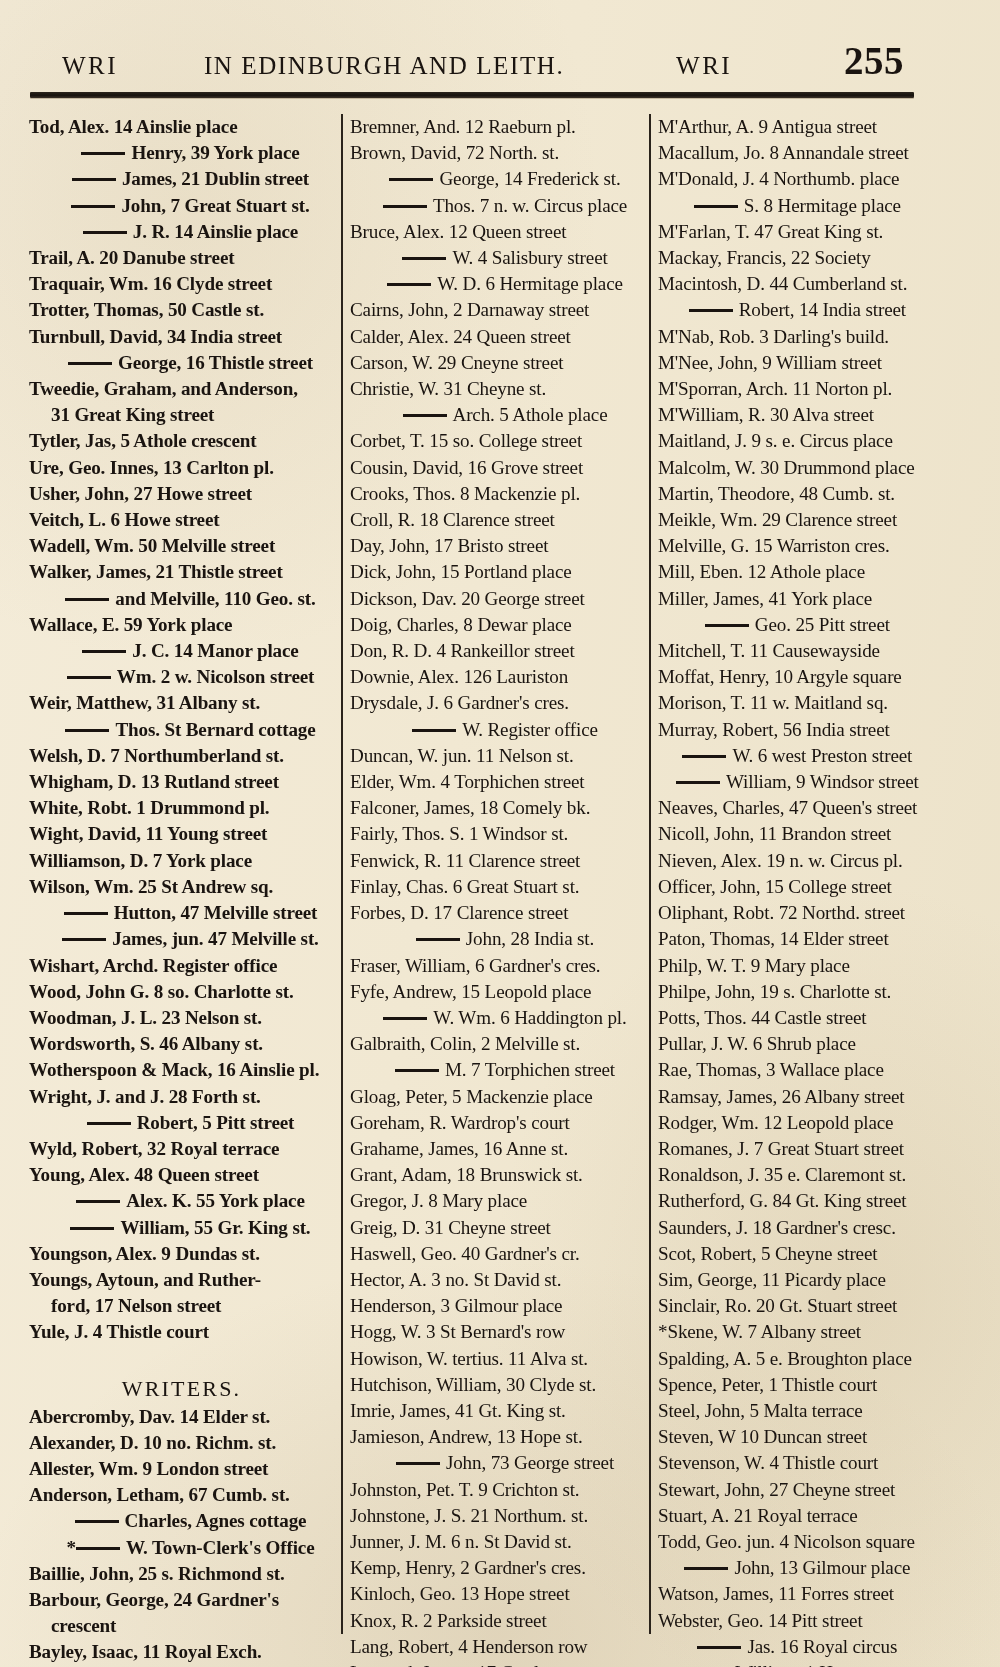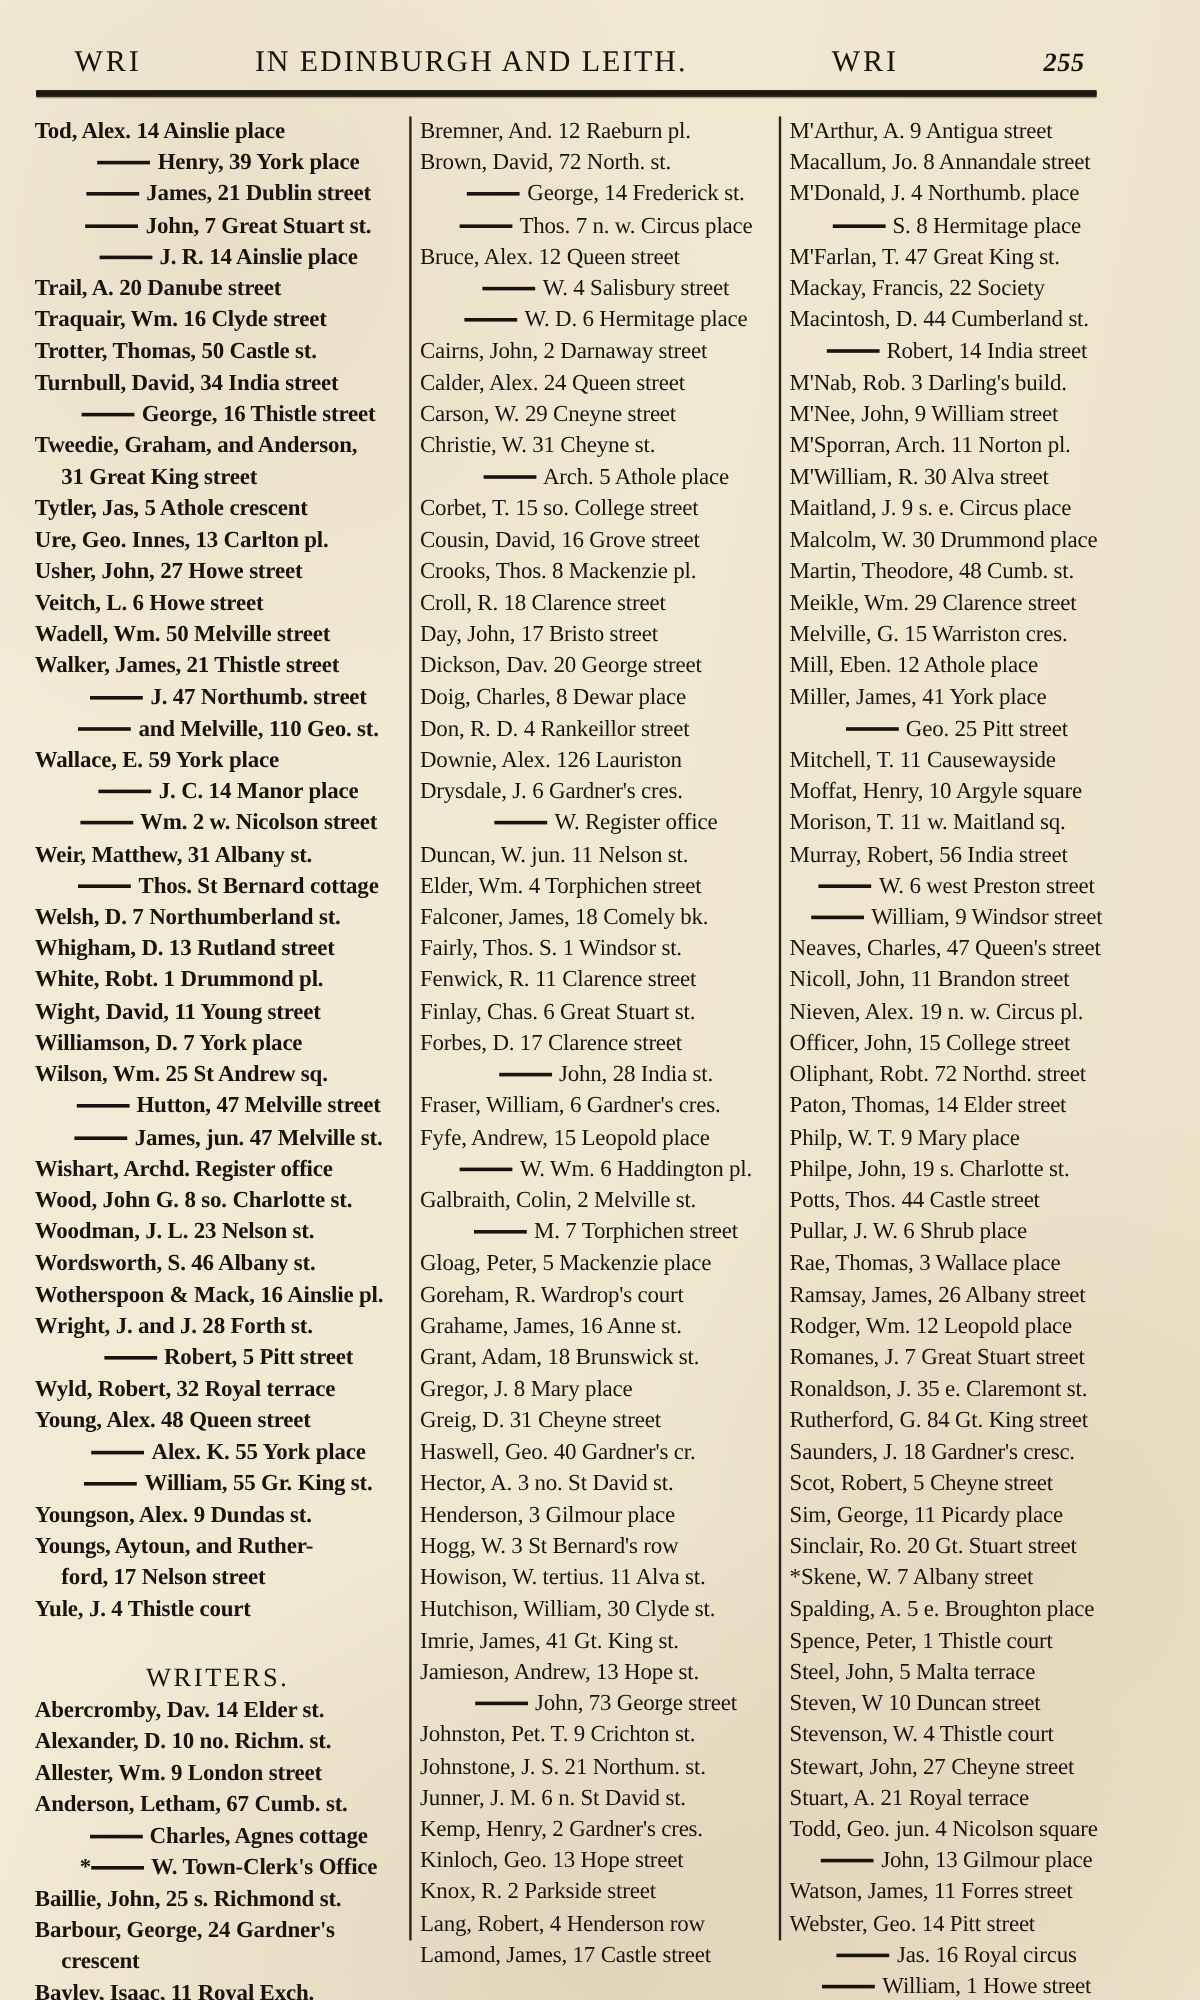--- a/index.html
+++ b/index.html
@@ -49,24 +49,23 @@
     letter-spacing: 2.5px;
     font-weight: 400;
   }
   .rh-center {
     font-size: 25px;
     letter-spacing: 1.6px;
     flex: 0 0 auto;
     margin-left: -26px;
   }
   .rh-page {
-    font-size: 22px;
+    font-size: 39px;
     font-weight: 700;
     letter-spacing: 0.5px;
-    font-style: italic;
   }
   .rule {
     height: 6px;
     margin: 9px 8px 0 8px;
     background: linear-gradient(to bottom, #2b241c 0%, #17120d 55%, #3a3128 100%);
     border-radius: 1px;
     box-shadow: 0 1px 0 rgba(120,100,70,0.35);
   }
 
   
@@ -152,21 +151,20 @@
           <div class="entry bold"><span>Turnbull, David, 34 India street</span></div>
           <div class="entry bold cont"><span class="dash"></span><span>George, 16 Thistle street</span></div>
           <div class="entry bold"><span>Tweedie, Graham, and Anderson,</span></div>
           <div class="entry bold wrap2"><span>31 Great King street</span></div>
           <div class="entry bold"><span>Tytler, Jas, 5 Athole crescent</span></div>
           <div class="entry bold"><span>Ure, Geo. Innes, 13 Carlton pl.</span></div>
           <div class="entry bold"><span>Usher, John, 27 Howe street</span></div>
           <div class="entry bold"><span>Veitch, L. 6 Howe street</span></div>
           <div class="entry bold"><span>Wadell, Wm. 50 Melville street</span></div>
           <div class="entry bold"><span>Walker, James, 21 Thistle street</span></div>
-          <div class="entry bold cont"><span class="dash"></span><span>J. 47 Northumb. street</span></div>
           <div class="entry bold cont"><span class="dash"></span><span>and Melville, 110 Geo. st.</span></div>
           <div class="entry bold"><span>Wallace, E. 59 York place</span></div>
           <div class="entry bold cont"><span class="dash"></span><span>J. C. 14 Manor place</span></div>
           <div class="entry bold cont"><span class="dash"></span><span>Wm. 2 w. Nicolson street</span></div>
           <div class="entry bold"><span>Weir, Matthew, 31 Albany st.</span></div>
           <div class="entry bold cont"><span class="dash"></span><span>Thos. St Bernard cottage</span></div>
           <div class="entry bold"><span>Welsh, D. 7 Northumberland st.</span></div>
           <div class="entry bold"><span>Whigham, D. 13 Rutland street</span></div>
           <div class="entry bold"><span>White, Robt. 1 Drummond pl.</span></div>
           <div class="entry bold"><span>Wight, David, 11 Young street</span></div>
@@ -216,20 +214,21 @@
           <div class="entry"><span>Cairns, John, 2 Darnaway street</span></div>
           <div class="entry"><span>Calder, Alex. 24 Queen street</span></div>
           <div class="entry"><span>Carson, W. 29 Cneyne street</span></div>
           <div class="entry"><span>Christie, W. 31 Cheyne st.</span></div>
           <div class="entry cont"><span class="dash"></span><span>Arch. 5 Athole place</span></div>
           <div class="entry"><span>Corbet, T. 15 so. College street</span></div>
           <div class="entry"><span>Cousin, David, 16 Grove street</span></div>
           <div class="entry"><span>Crooks, Thos. 8 Mackenzie pl.</span></div>
           <div class="entry"><span>Croll, R. 18 Clarence street</span></div>
           <div class="entry"><span>Day, John, 17 Bristo street</span></div>
+          <div class="entry"><span>Dick, John, 15 Portland place</span></div>
           <div class="entry"><span>Dickson, Dav. 20 George street</span></div>
           <div class="entry"><span>Doig, Charles, 8 Dewar place</span></div>
           <div class="entry"><span>Don, R. D. 4 Rankeillor street</span></div>
           <div class="entry"><span>Downie, Alex. 126 Lauriston</span></div>
           <div class="entry"><span>Drysdale, J. 6 Gardner's cres.</span></div>
           <div class="entry cont"><span class="dash"></span><span>W. Register office</span></div>
           <div class="entry"><span>Duncan, W. jun. 11 Nelson st.</span></div>
           <div class="entry"><span>Elder, Wm. 4 Torphichen street</span></div>
           <div class="entry"><span>Falconer, James, 18 Comely bk.</span></div>
           <div class="entry"><span>Fairly, Thos. S. 1 Windsor st.</span></div>

